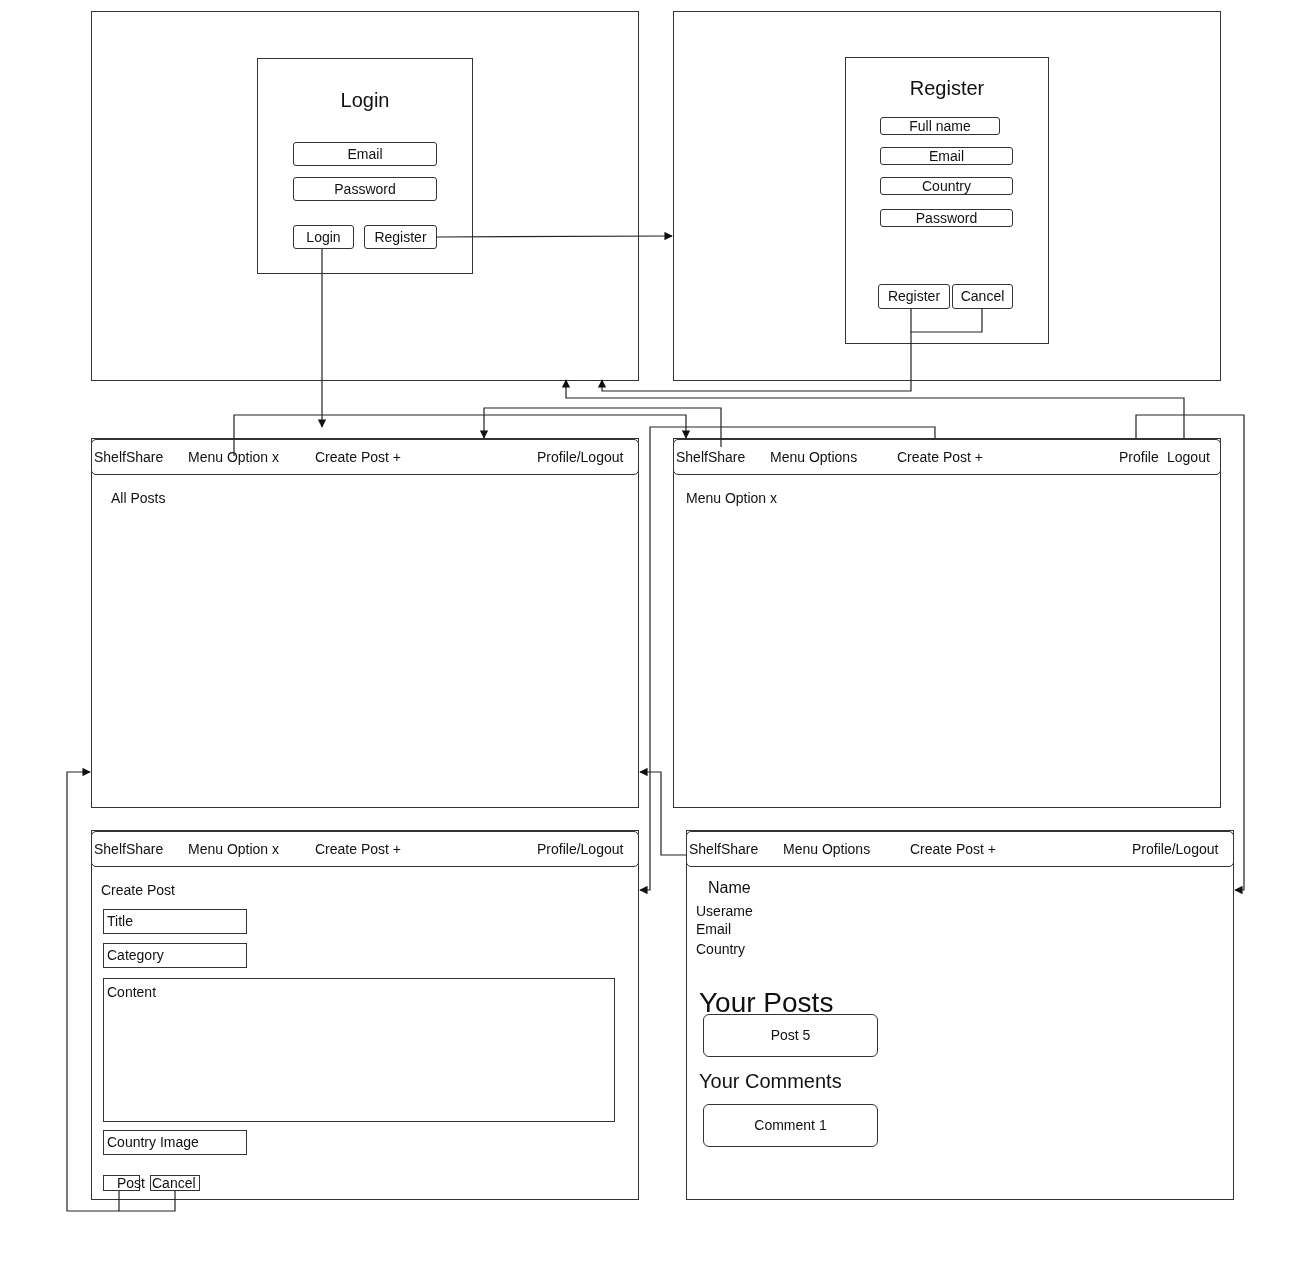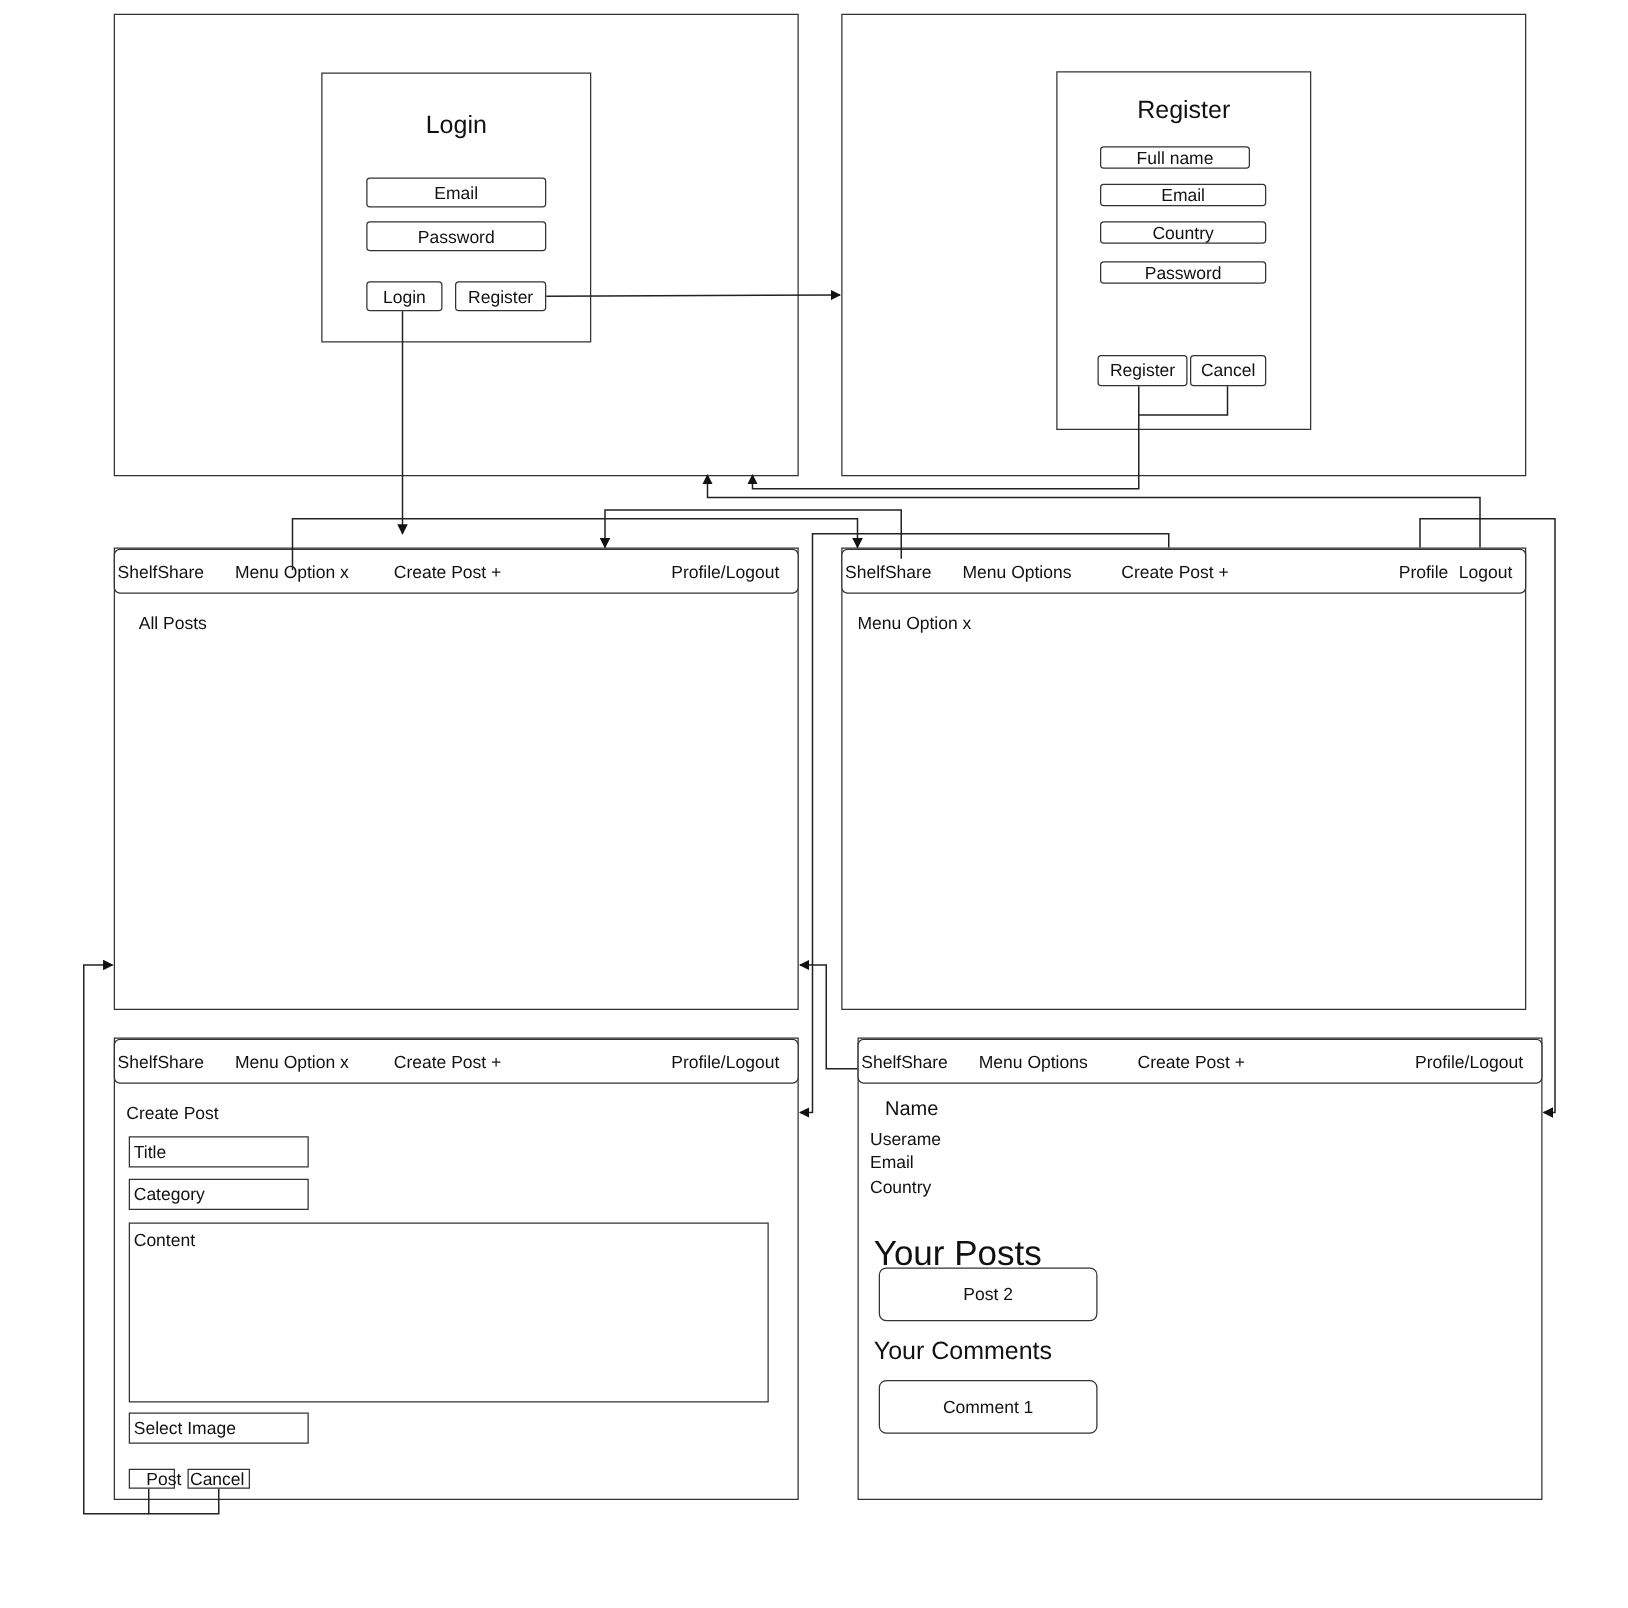--- a/index.html
+++ b/index.html
@@ -64,37 +64,37 @@
 <div class="abs navbar" style="left:91px;top:831px;width:548px;">
   <span class="nav-item" style="left:2px;">ShelfShare</span>
   <span class="nav-item" style="left:96px;">Menu Option x</span>
   <span class="nav-item" style="left:223px;">Create Post +</span>
   <span class="nav-item" style="left:445px;">Profile/Logout</span>
 </div>
 <div class="abs label" style="left:101px;top:882px;">Create Post</div>
 <div class="abs sqfield" style="left:103px;top:909px;width:144px;height:25px;">Title</div>
 <div class="abs sqfield" style="left:103px;top:943px;width:144px;height:25px;">Category</div>
 <div class="abs sqfield" style="left:103px;top:978px;width:512px;height:144px;line-height:26px;">Content</div>
-<div class="abs sqfield" style="left:103px;top:1130px;width:144px;height:25px;">Select Image</div>
+<div class="abs sqfield" style="left:103px;top:1130px;width:144px;height:25px;">Country Image</div>
 <div class="abs sqfield" style="left:103px;top:1175px;width:37px;height:16px;line-height:14px;padding-left:13px;">Post</div>
 <div class="abs sqfield" style="left:150px;top:1175px;width:50px;height:16px;line-height:14px;padding-left:1px;">Cancel</div>
 
 <div class="abs frame" style="left:686px;top:830px;width:548px;height:370px;"></div>
 <div class="abs navbar" style="left:686px;top:831px;width:548px;">
   <span class="nav-item" style="left:2px;">ShelfShare</span>
   <span class="nav-item" style="left:96px;">Menu Options</span>
   <span class="nav-item" style="left:223px;">Create Post +</span>
   <span class="nav-item" style="left:445px;">Profile/Logout</span>
 </div>
 <div class="abs" style="left:696px;top:879px;font-size:16px;margin-left:12px;">Name</div>
 <div class="abs label" style="left:696px;top:903px;">Userame</div>
 <div class="abs label" style="left:696px;top:921px;">Email</div>
 <div class="abs label" style="left:696px;top:941px;">Country</div>
 <div class="abs" style="left:699px;top:987px;font-size:28px;">Your Posts</div>
-<div class="abs card" style="left:703px;top:1014px;width:175px;height:43px;line-height:41px;">Post 2</div>
+<div class="abs card" style="left:703px;top:1014px;width:175px;height:43px;line-height:41px;">Post 5</div>
 <div class="abs" style="left:699px;top:1070px;font-size:20px;">Your Comments</div>
 <div class="abs card" style="left:703px;top:1104px;width:175px;height:43px;line-height:41px;">Comment 1</div>
 
 <svg class="wires" width="1302" height="1286">
   <defs>
     <marker id="arr" viewBox="0 0 10 10" refX="9" refY="5" markerWidth="7" markerHeight="7" orient="auto-start-reverse">
       <path d="M0,0 L10,5 L0,10 z" fill="#111"></path>
     </marker>
   </defs>
   <g fill="none" stroke="#222" stroke-width="1.2">

